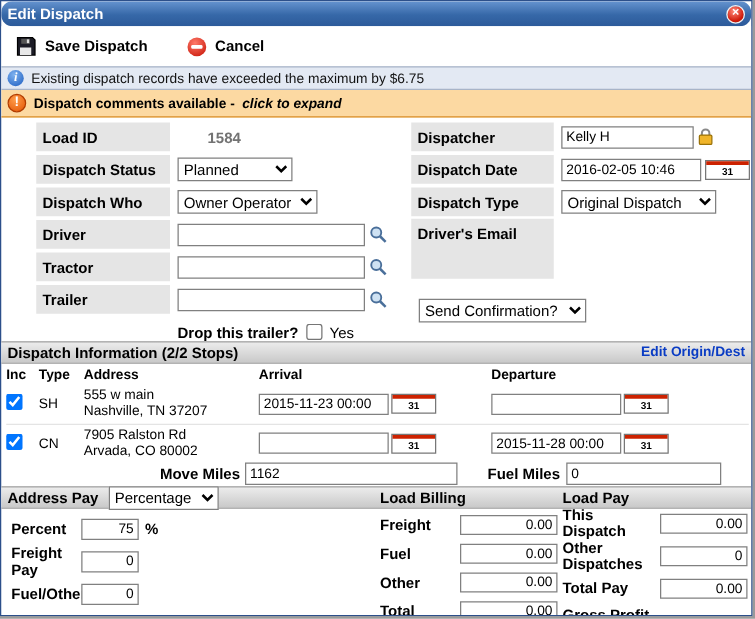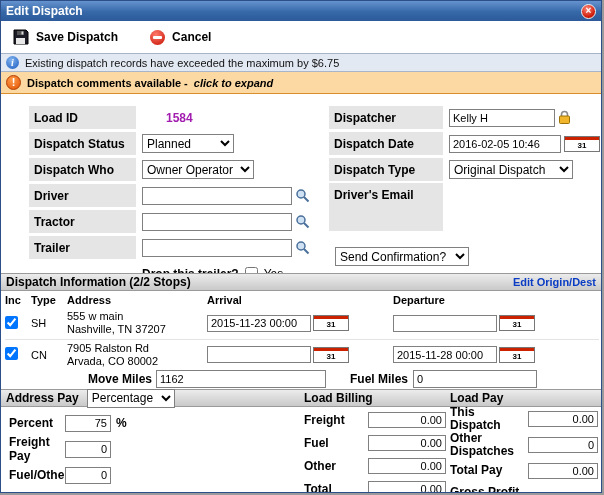--- a/index.html
+++ b/index.html
@@ -4,21 +4,21 @@
 <style>
   * { box-sizing: border-box; margin: 0; padding: 0; }
   html,body { margin:0; }
   body { font-family: "Liberation Sans", "DejaVu Sans", sans-serif; background:#9a9a9a; }
 
   .dialog { position:relative; width:602px; height:493px; background:#fff; border:1px solid #2c4f8a; font-size:12px; overflow:hidden; }
 
   
   .titlebar { position:absolute; top:0; left:0; right:0; height:20px;
     background:linear-gradient(180deg,#6593cf 0%,#3668a8 55%,#2c5a9a 100%);
-    display:flex; align-items:center; padding:0 5px; }
+    display:flex; align-items:center; padding:0 5px;border-radius:9px; }
   .title { color:#fff; font-weight:bold; font-size:12px; }
   .closebtn { margin-left:auto; width:15px; height:15px; border-radius:50%;
     background:radial-gradient(circle at 40% 30%, #ff8a7a, #d01c0c 65%, #a00f05);
     border:1px solid #f2f2f2; color:#fff; font-size:10px; line-height:12px; text-align:center;
     font-weight:bold; cursor:pointer; }
 
   
   .toolbar { position:absolute; top:20px; left:0; right:0; height:32px; background:#fff;
     display:flex; align-items:center; gap:32px; padding:0 12px; }
   .tbtn { display:flex; align-items:center; gap:7px; font-weight:bold; font-size:12px; cursor:pointer; }
@@ -36,32 +36,32 @@
     font-family:"Liberation Serif", serif; }
   .warnbar { position:absolute; top:71px; left:0; right:0; height:22px; background:#fcd9a2;
     border-bottom:1px solid #d98f2b; display:flex; align-items:center; gap:6px; padding:0 5px; font-size:11px; }
   .icon-warn { width:15px; height:15px; border-radius:50%; flex:none;
     background:radial-gradient(circle at 40% 30%, #ff9c4a, #e25303); border:1px solid #b23c00;
     color:#fff; font-weight:bold; text-align:center; line-height:13px; font-size:11px; }
   .warn-text { font-weight:bold; }
   .warn-action { font-weight:bold; font-style:italic; }
 
   
-  .form-col { position:absolute; top:104px;padding-left:26px; }
+  .form-col { position:absolute; top:96px;padding-left:26px; }
   .col-left { left:2px; width:298px; }
   .col-right { left:302px; width:300px; }
   .form-row { display:flex; align-items:center; height:25px; margin-bottom:1px; }
   .flabel { width:107px; height:23px; background:#e5e5e5; display:flex; align-items:center;
     padding-left:5px; font-weight:bold; flex:none; }
   .col-right .flabel { width:114px; }
   .ffield { display:flex; align-items:center; padding-left:6px; gap:3px; flex:1; }
   .form-row.tall { height:50px; align-items:flex-start;flex-direction:column; }
   .form-row.tall .flabel { height:48px; align-items:flex-start; padding-top:5px; }
   .form-row.tall .ffield { padding-top:16px; }
-  .loadid { font-weight:bold; color:#a21caf; padding-left:24px; }
+  .loadid { font-weight:bold; color:#737373; padding-left:24px; }
 
   input[type=text] { height:18px; border:1px solid #808080; font-size:11px; padding:0 3px;
     font-family:inherit; background:#fff; }
   .hl { background:#fbd68c; }
   .gin { background:#dcdcdc; border:1px solid #9a9a9a; text-align:right; }
   select { height:19px; font-size:12px; font-family:inherit; border:1px solid #808080; background:#fff; }
   input[type=checkbox] { width:13px; height:13px; margin:0; }
 
   .icon-btn { display:inline-flex; align-items:center; cursor:pointer; flex:none; }
 
@@ -83,21 +83,21 @@
   .stop-row { position:absolute; left:4px; right:2px; display:grid;
     grid-template-columns:26px 36px 140px 186px 1fr; font-size:11px; align-items:center; }
   .stop-row-1 { top:307px; height:30px; }
   .stop-row-2 { top:338px; height:30px; border-top:1px solid #e4e4e4; }
   .addr { line-height:13px; }
   .dt-cell { display:flex; align-items:center; gap:2px; }
   .dt-cell input { width:104px; height:17px; }
 
   
   .miles-row { position:absolute; top:368px; left:0; right:0; height:20px; display:flex;
-    align-items:center; font-weight:bold; font-size:12px; }
+    align-items:center; font-weight:bold; font-size:12px;padding-left:40px; }
   .ml1 { width:155px; text-align:right; padding-right:4px; }
   .miles-row input.move { width:170px; }
   .ml2 { margin-left:24px; padding-right:5px; }
   .miles-row input.fuelm { width:124px; }
 
   
   .sec-pay { top:388px; }
   .sec-pay select { margin-left:8px; }
   .hdr-billing { position:absolute; left:303px; font-weight:bold; }
   .hdr-pay { position:absolute; left:449px; font-weight:bold; }

